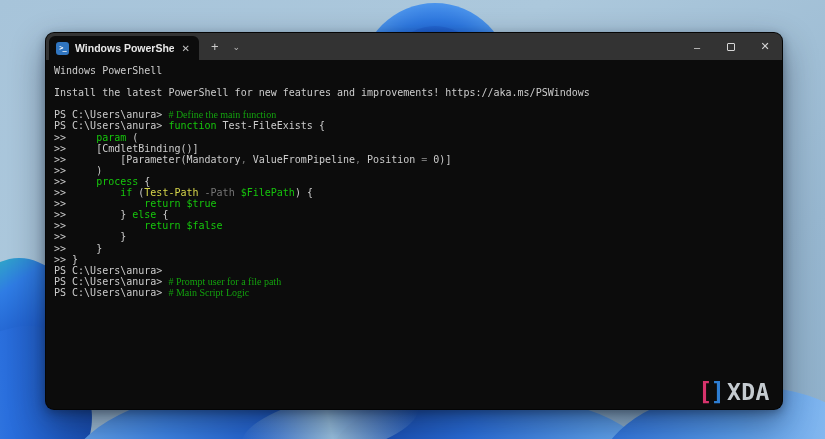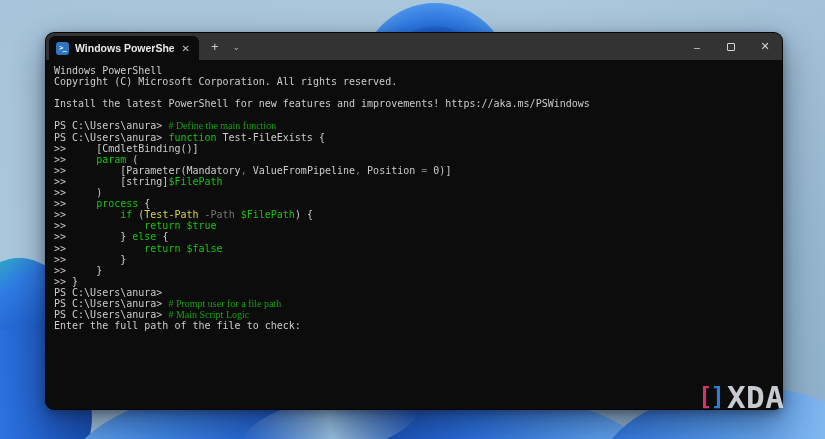--- a/index.html
+++ b/index.html
@@ -64,21 +64,21 @@
   .c-yel { color:var(--yel); }
   .c-dim { color:var(--dim); }
   .c-blu { color:var(--blu); }
 
   
   .xda { position:absolute; left:698px; top:379px; display:flex; align-items:center;
     font-family:"DejaVu Sans Mono", monospace; font-weight:bold; }
   .xda .br { font-size:24px; letter-spacing:-2px; line-height:24px; }
   .xda .br-l { color:#d6336c; }
   .xda .br-r { color:#2d7dd2; margin-right:4px; }
-  .xda .txt { font-size:31px; color:rgba(214,220,226,.92); letter-spacing:0.5px;
+  .xda .txt { font-size:23px; color:rgba(214,220,226,.92); letter-spacing:0.5px;
     text-shadow:0 0 1px rgba(0,0,0,.4); }
 </style>
 </head>
 <body>
 
 <div class="desktop">
   <div class="shape bloom-top"></div>
   <div class="shape bloom-top-inner"></div>
   <div class="shape petal-left"></div>
   <div class="shape petal-left2"></div>
@@ -100,43 +100,40 @@
     <div class="controls">
       <span class="ctrl">–</span>
       <span class="ctrl">
           <span class="maxbox"></span>
         </span>
       <span class="ctrl">✕</span>
     </div>
   </div>
   <div class="term" id="term">
       <div class="line"><span class="c-fg">Windows PowerShell</span></div>
-      <div class="line"><span class="c-fg">Copyright (C) Microsoft Corporation. All rights reserved.</span></div>
       <div class="line">&nbsp;</div>
       <div class="line"><span class="c-fg">Install the latest PowerShell for new features and improvements! https://aka.ms/PSWindows</span></div>
       <div class="line">&nbsp;</div>
       <div class="line"><span class="c-fg">PS C:\Users\anura&gt; </span><span class="c-cmt"># Define the main function</span></div>
       <div class="line"><span class="c-fg">PS C:\Users\anura&gt; </span><span class="c-grn">function</span><span class="c-fg"> Test-FileExists {</span></div>
+      <div class="line"><span class="c-fg">&gt;&gt;     </span><span class="c-grn">param</span><span class="c-fg"> (</span></div>
       <div class="line"><span class="c-fg">&gt;&gt;     [CmdletBinding()]</span></div>
-      <div class="line"><span class="c-fg">&gt;&gt;     </span><span class="c-grn">param</span><span class="c-fg"> (</span></div>
       <div class="line"><span class="c-fg">&gt;&gt;         [Parameter(Mandatory</span><span class="c-dim">,</span><span class="c-fg"> ValueFromPipeline</span><span class="c-dim">,</span><span class="c-fg"> Position </span><span class="c-dim">=</span><span class="c-fg"> 0)]</span></div>
-      <div class="line"><span class="c-fg">&gt;&gt;         [string]</span><span class="c-grn">$FilePath</span></div>
       <div class="line"><span class="c-fg">&gt;&gt;     )</span></div>
       <div class="line"><span class="c-fg">&gt;&gt;     </span><span class="c-grn">process</span><span class="c-fg"> {</span></div>
       <div class="line"><span class="c-fg">&gt;&gt;         </span><span class="c-grn">if</span><span class="c-fg"> (</span><span class="c-yel">Test-Path</span><span class="c-fg"> </span><span class="c-dim">-Path</span><span class="c-fg"> </span><span class="c-grn">$FilePath</span><span class="c-fg">) {</span></div>
       <div class="line"><span class="c-fg">&gt;&gt;             </span><span class="c-grn">return $true</span></div>
       <div class="line"><span class="c-fg">&gt;&gt;         } </span><span class="c-grn">else</span><span class="c-fg"> {</span></div>
       <div class="line"><span class="c-fg">&gt;&gt;             </span><span class="c-grn">return $false</span></div>
       <div class="line"><span class="c-fg">&gt;&gt;         }</span></div>
       <div class="line"><span class="c-fg">&gt;&gt;     }</span></div>
       <div class="line"><span class="c-fg">&gt;&gt; }</span></div>
       <div class="line"><span class="c-fg">PS C:\Users\anura&gt;</span></div>
       <div class="line"><span class="c-fg">PS C:\Users\anura&gt; </span><span class="c-cmt"># Prompt user for a file path</span></div>
       <div class="line"><span class="c-fg">PS C:\Users\anura&gt; </span><span class="c-cmt"># Main Script Logic</span></div>
-      <div class="line"><span class="c-fg">Enter the full path of the file to check:</span></div>
     </div>
 </div>
 
 <div class="xda">
   <span class="br br-l">[</span>
   <span class="br br-r">]</span>
   <span class="txt">XDA</span>
 </div>
 
 </body></html>

